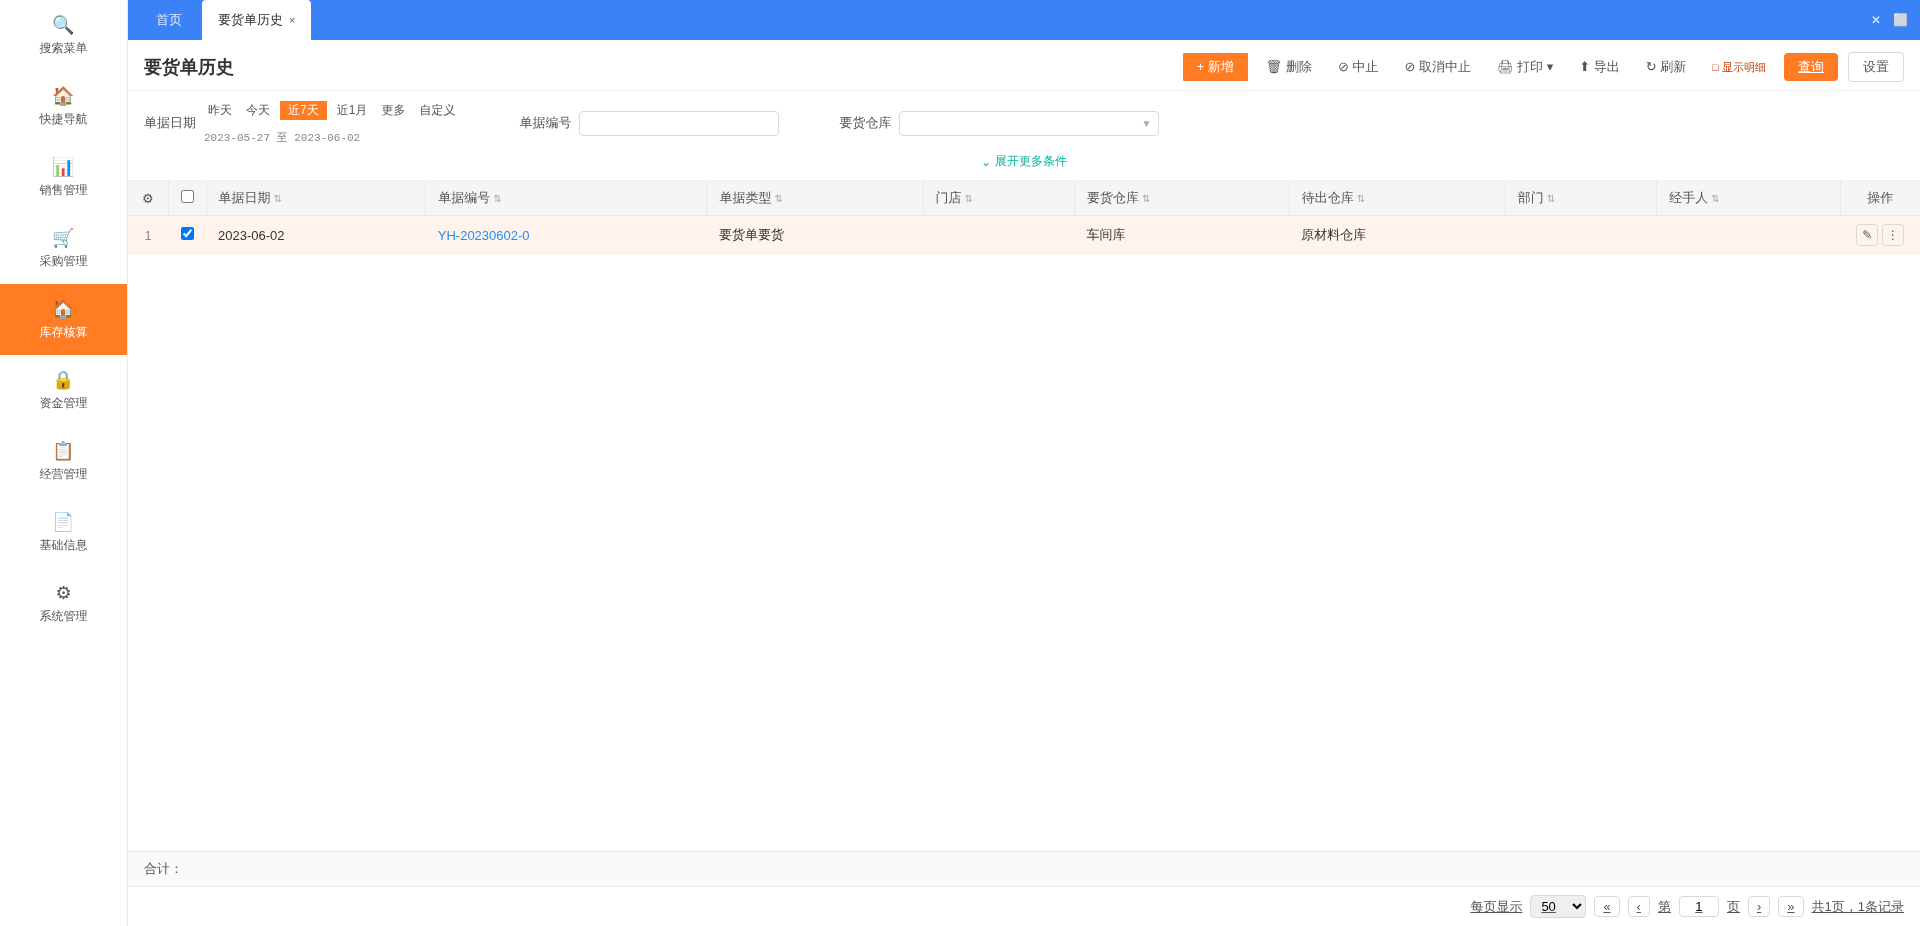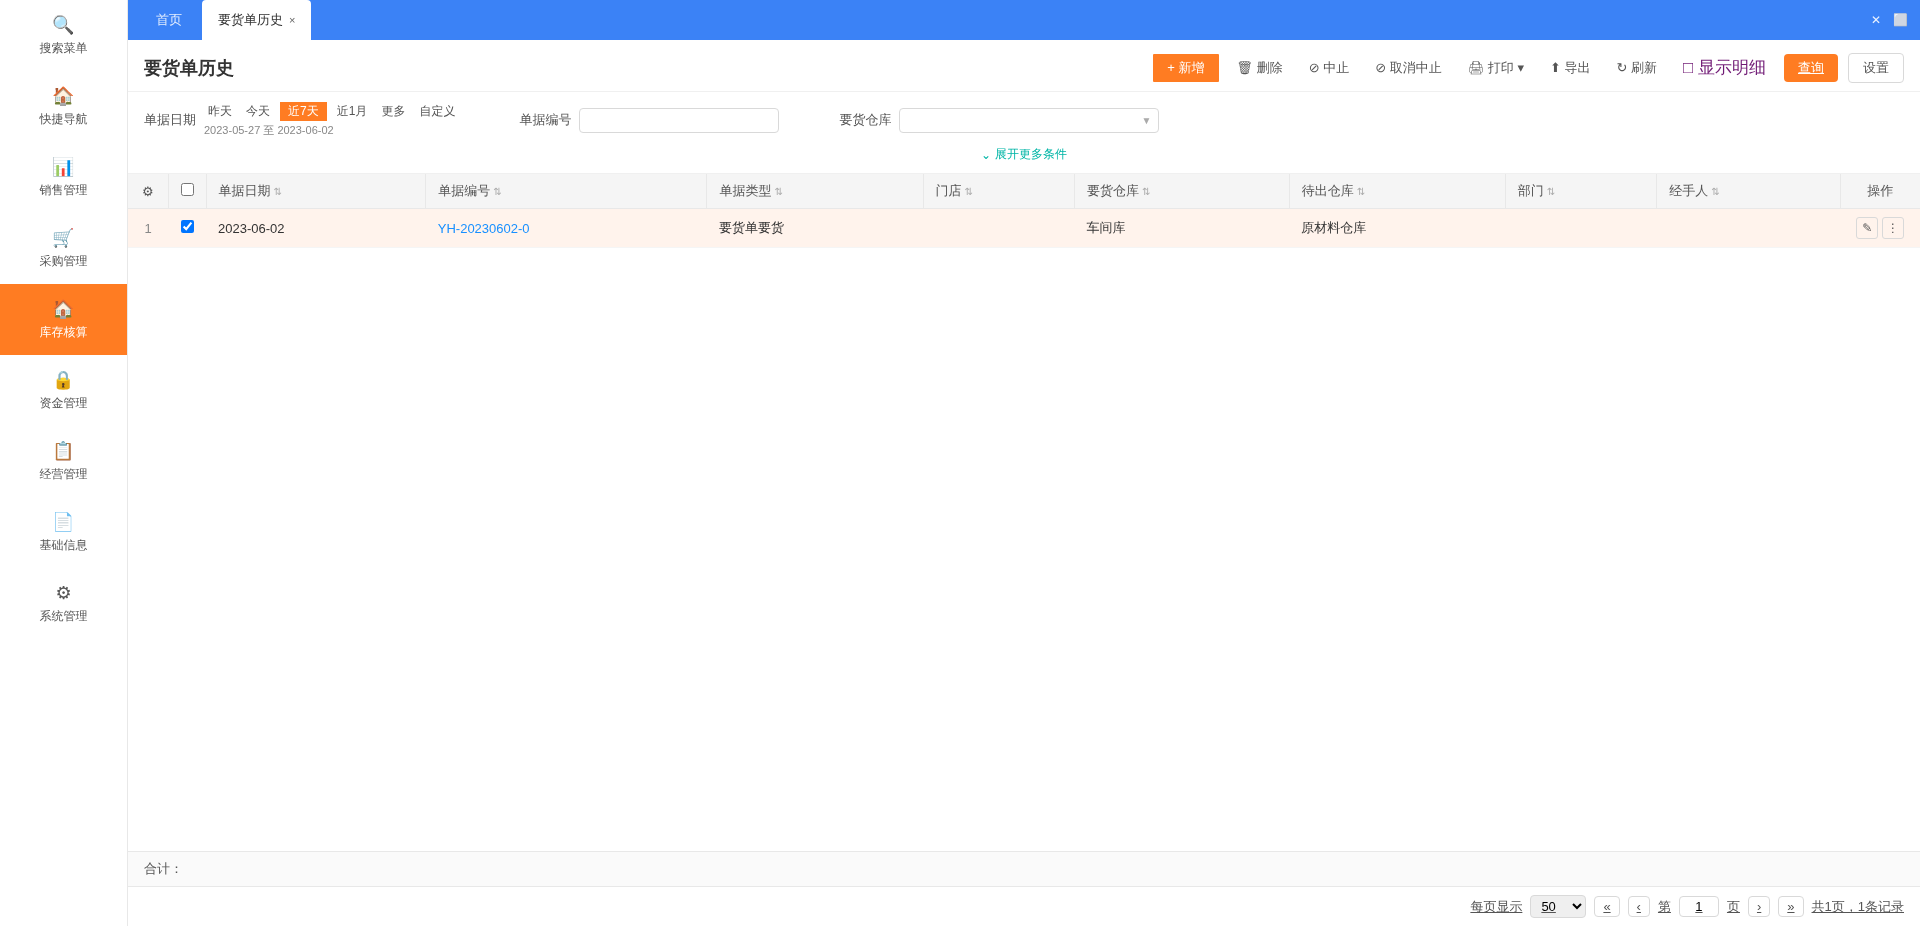--- a/index.html
+++ b/index.html
@@ -163,21 +163,22 @@
     }
     .date-btn.active {
       background: #ff7c22;
       color: #fff;
       border-radius: 0;
       padding: 1px 8px;
     }
     .date-range {
       font-size: 11px;
       color: #888;
-      margin-top: 2px;
+      margin-top: 10px;
+      font-family: Liberation Mono, monospace;
     }
     .filter-input {
       border: 1px solid #d9d9d9;
       border-radius: 4px;
       padding: 4px 8px;
       font-size: 13px;
       width: 200px;
       outline: none;
     }
     .filter-select {
@@ -324,23 +325,23 @@
       border-radius: 4px;
       padding: 2px 6px;
       width: 40px;
       text-align: center;
       font-size: 13px;
     }
     .display-cell-btn {
       display: flex;
       align-items: center;
       gap: 3px;
-      font-size: 17px;
-      cursor: pointer;
-      color: #701a75;
+      font-size: 11px;
+      cursor: pointer;
+      color: #c2410c;
     }
   </style>
 </head>
 <body>
 
 <div class="sidebar">
 
 <div class="sidebar-item">
       <span class="icon">🔍</span>
       <span>搜索菜单</span>

